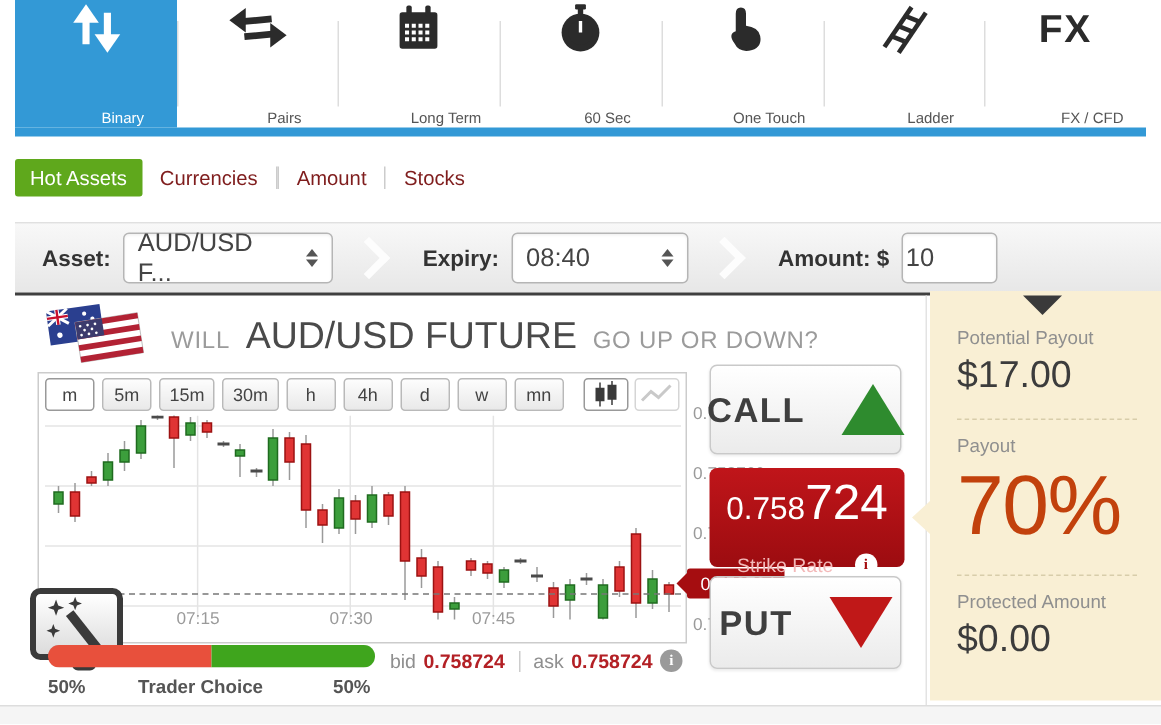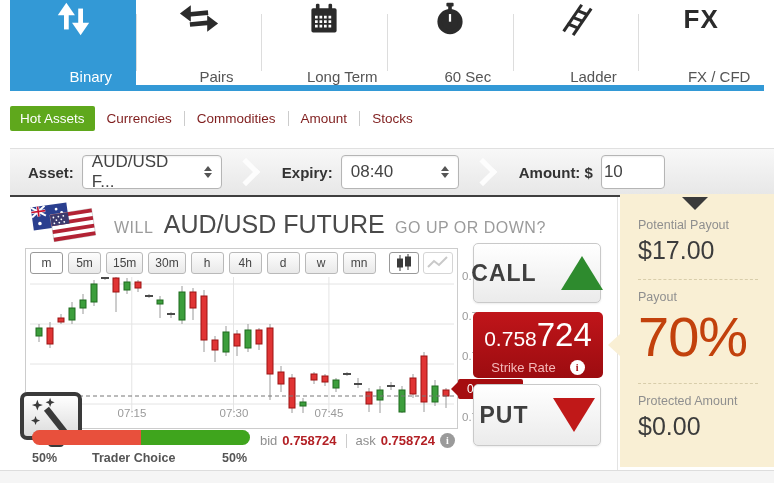--- a/index.html
+++ b/index.html
@@ -3,21 +3,21 @@
 <meta charset="utf-8">
 <style>
   * { margin:0; padding:0; box-sizing:border-box; }
   body { background:#fff; font-family:"Liberation Sans", sans-serif; }
   #app { position:relative; width:774px; height:483px; background:#fff; overflow:hidden; }
 
   
   .tabs { position:absolute; left:10px; top:0; width:754px; height:85px; display:flex; }
   .tab { flex:1; display:flex; flex-direction:column; align-items:center; justify-content:space-between; gap:6px; cursor:pointer; position:relative; }
   .tab:not(.active):not(:first-child)::before { content:""; position:absolute; left:0; top:14px; bottom:14px; width:1px; background:#ddd; }
-  .tab-label { font-size:15px; color:#555;margin-left:36px; }
+  .tab-label { font-size:10px; color:#555;margin-left:36px; }
   .tab.active { background:#3399d6; }
   .tab.active .tab-label { color:#fff; }
   .tab-icon { height:38px; display:flex; align-items:center; justify-content:center; }
   .fx-big { font-size:26px; font-weight:bold; color:#2b2b2b; letter-spacing:1px; }
   .blue-bar { position:absolute; left:10px; top:85px; width:754px; height:6px; background:#3399d6; }
 
   
   .assetnav { position:absolute; left:10px; top:104px; height:28px; display:flex; align-items:center; font-size:13.5px; }
   .hot-btn { background:#5fa81c; color:#fff; padding:5px 10px; border-radius:2px; cursor:pointer; }
   .nav-item { color:#7f1d1d; padding:0 12px; cursor:pointer; }
@@ -93,21 +93,21 @@
   .call-btn { top:243px; height:60px; }
   .put-btn { top:384px; height:62px; }
   .trade-label { font-size:23px; font-weight:bold; color:#3f3f3f; letter-spacing:1px; }
   .tri-up { width:0; height:0; border-left:21px solid transparent; border-right:21px solid transparent; border-bottom:34px solid #2e8b2e; }
   .tri-dn { width:0; height:0; border-left:21px solid transparent; border-right:21px solid transparent; border-top:34px solid #c01818; }
   .strike-box { position:absolute; left:473px; top:312px; width:130px; height:66px; border-radius:5px;
     background:linear-gradient(#c0151a,#9c0c10); color:#fff; text-align:center; padding-top:8px; }
   .strike-price { line-height:30px; }
   .strike-small { font-size:21px; }
   .strike-big { font-size:33px; }
-  .strike-sub { display:flex; align-items:center; justify-content:center; gap:14px; margin-top:4px; }
+  .strike-sub { display:flex; align-items:center; justify-content:center; gap:14px; margin-top:12px; }
   .strike-sub-label { font-size:13px; color:#f3b9b9; }
   .info-circle-white { width:15px; height:15px; border-radius:50%; background:#fff; color:#a50d10; font-size:10px; font-weight:bold;
     display:inline-flex; align-items:center; justify-content:center; font-family:"Liberation Serif",serif; }
 
   
   .vline { position:absolute; left:617px; top:197px; width:1px; height:273px; background:#e3e3e3; }
   .summary { position:absolute; left:620px; top:194px; width:184px; height:273px; background:#f9efd4; padding:14px 0 0 18px; }
   .sum-tri-top { position:absolute; left:682px; top:197px; width:0; height:0;
     border-left:13px solid transparent; border-right:13px solid transparent; border-top:13px solid #3a3a3a; }
   .sum-notch { position:absolute; left:608px; top:334px; width:0; height:0;
@@ -173,20 +173,28 @@
           <rect x="18" y="5" width="4" height="5" fill="#2b2b2b"></rect>
           <circle cx="20" cy="23" r="14" fill="#2b2b2b"></circle>
           <circle cx="20" cy="23" r="9" fill="#2b2b2b" stroke="#fff" stroke-width="0"></circle>
           <line x1="20" y1="23" x2="20" y2="14.5" stroke="#fff" stroke-width="2.5"></line>
         </svg>
       </div>
       <div class="tab-label">60 Sec</div>
     </div>
     <div class="tab">
       <div class="tab-icon">
+        <svg width="36" height="38" viewBox="0 0 40 40">
+          <path fill="#2b2b2b" d="M14,31 q-5,-7 1,-9 l0,-13 q0,-4.5 3.8,-4.5 q3.8,0 3.8,4.5 l0,9 q9,1 10.5,7.5 q1.5,8 -6,10.5 q-9.5,2.5 -13.1,-5 z"></path>
+        </svg>
+      </div>
+      <div class="tab-label">One Touch</div>
+    </div>
+    <div class="tab">
+      <div class="tab-icon">
         <svg width="38" height="38" viewBox="0 0 40 40">
           <g stroke="#2b2b2b" stroke-width="3.2">
             <line x1="7" y1="33" x2="26" y2="5"></line>
             <line x1="17" y1="37" x2="36" y2="9"></line>
             <line x1="11" y1="25" x2="21" y2="29"></line>
             <line x1="16" y1="18" x2="26" y2="22"></line>
             <line x1="21" y1="11" x2="31" y2="15"></line>
           </g>
         </svg>
       </div>
@@ -198,21 +206,20 @@
       </div>
       <div class="tab-label">FX / CFD</div>
     </div>
   </div>
   <div class="blue-bar"></div>
 
   <div class="assetnav">
     <span class="hot-btn">Hot Assets</span>
     <span class="nav-item">Currencies</span>
     <span class="nav-sep"></span>
-    <span class="nav-item">Commodities</span>
     <span class="nav-sep"></span>
     <span class="nav-item">Amount</span>
     <span class="nav-sep"></span>
     <span class="nav-item">Stocks</span>
   </div>
 
   <div class="toolbar">
     <span class="tb-label" style="margin-left:18px">Asset:</span>
     <div class="selectbox" style="width:140px">
       <span class="select-text">AUD/USD F...</span>

